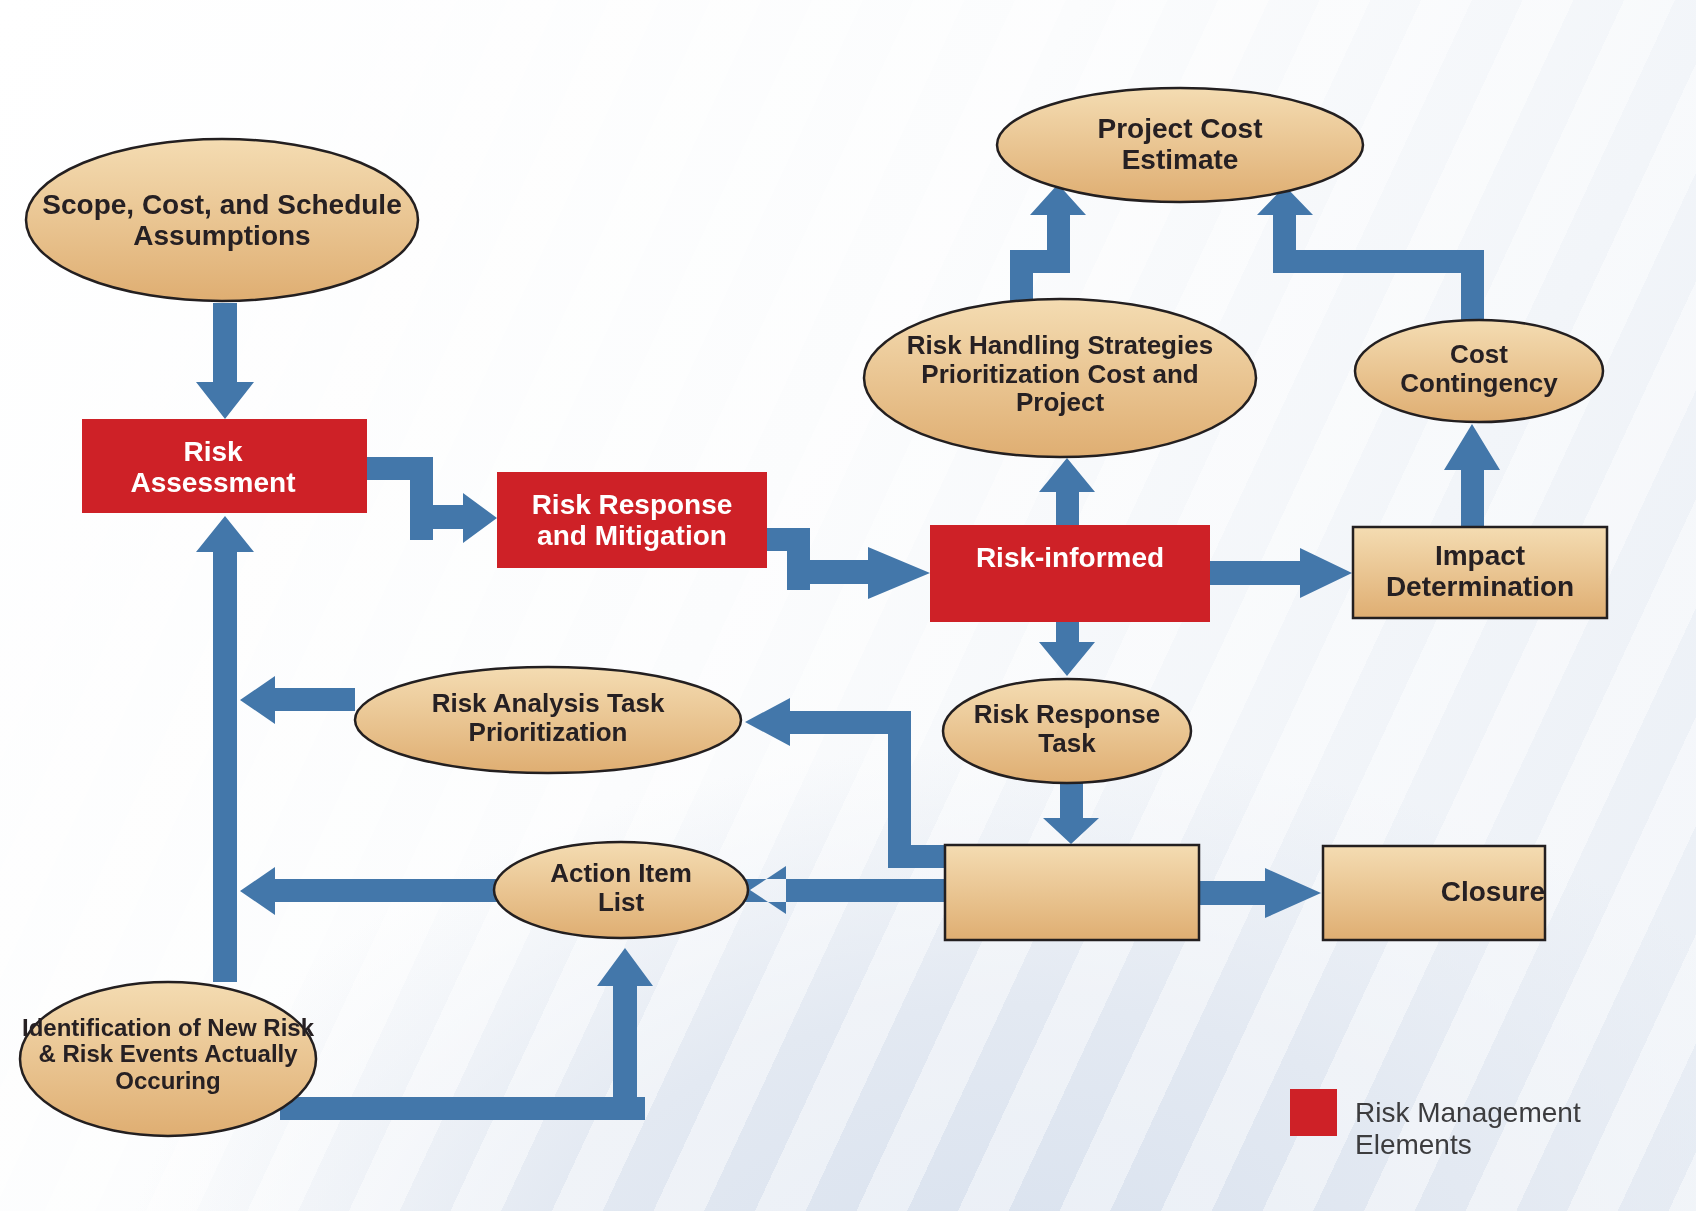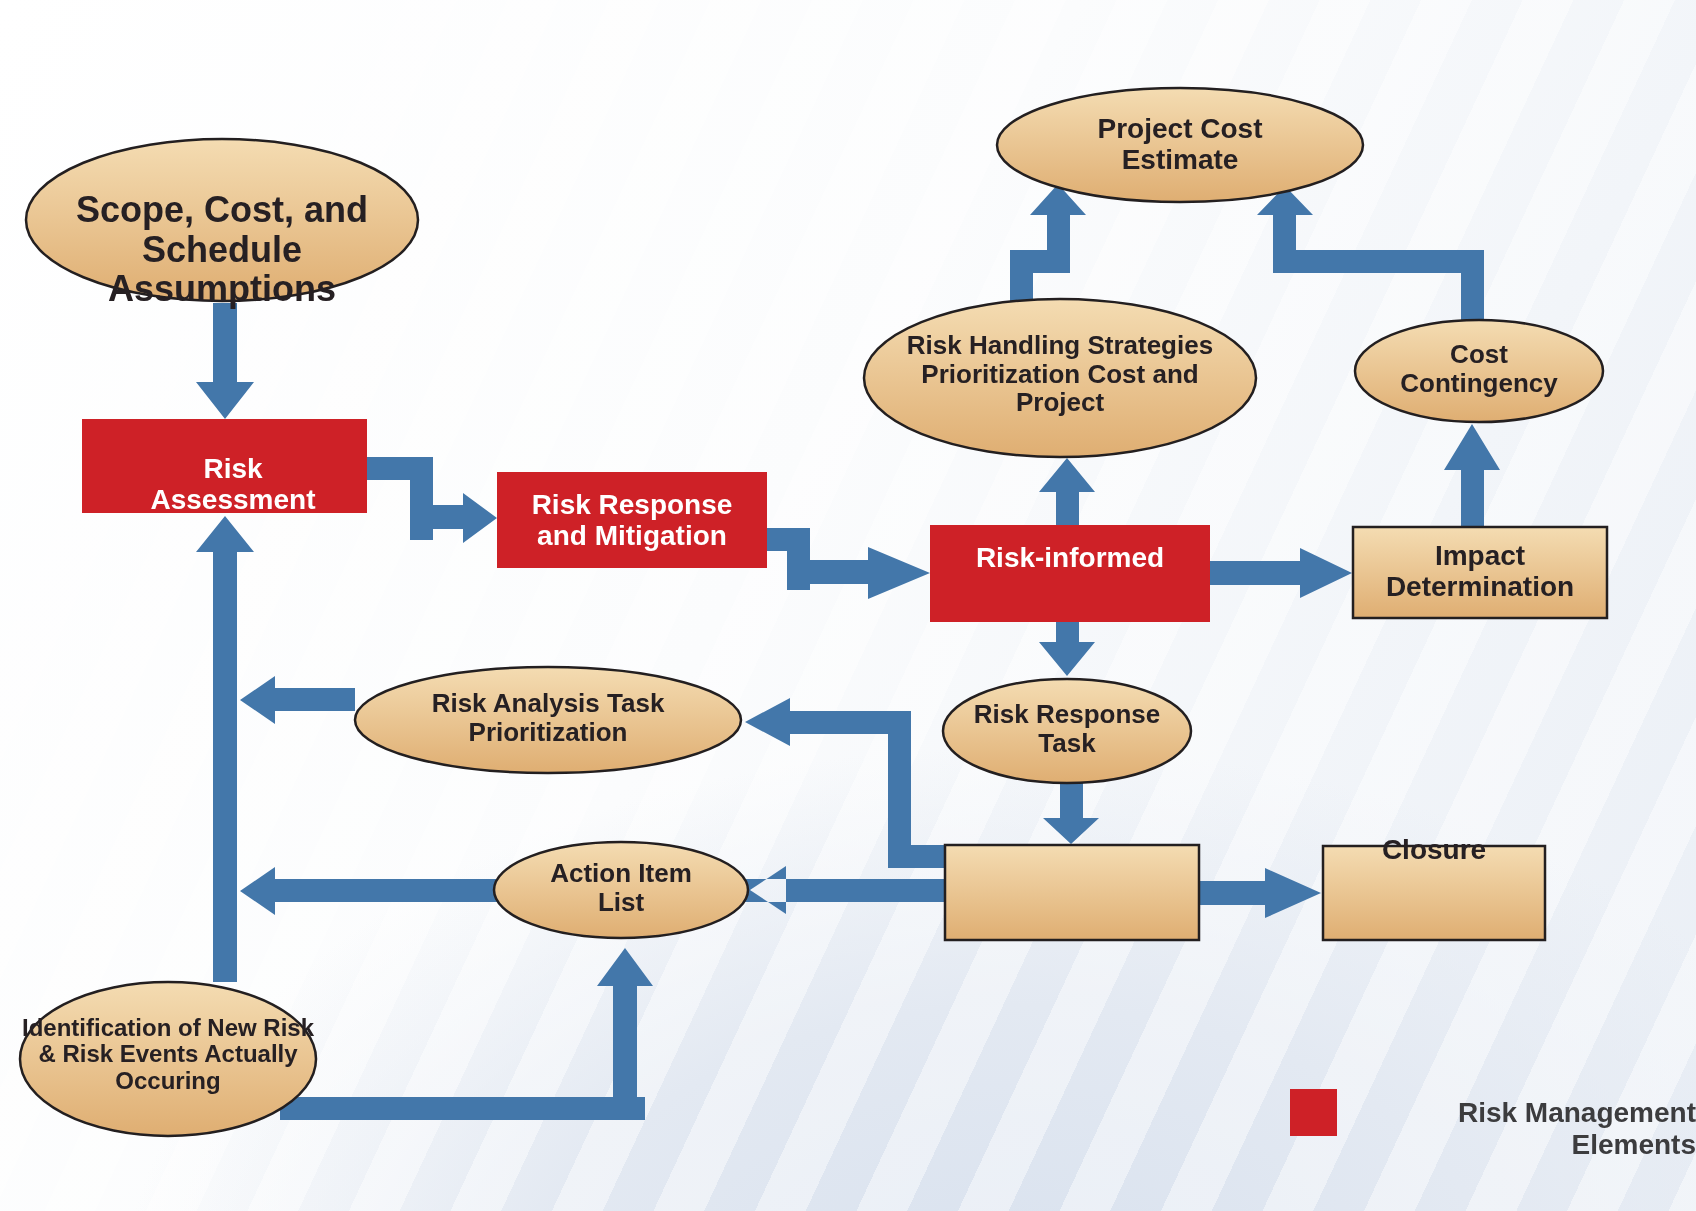--- a/index.html
+++ b/index.html
@@ -11,21 +11,21 @@
       radial-gradient(1150px 720px at 60% 108%, #d8e1ee 0%, #e3e9f2 42%, rgba(255,255,255,0) 78%),
       linear-gradient(120deg,#ffffff 0%,#fbfcfd 45%,#e9eef5 100%);
   }
   svg.layer{position:absolute;left:0;top:0;}
   .label{
     position:absolute;text-align:center;font-weight:bold;color:#262023;
     line-height:1.1;z-index:3;pointer-events:none;letter-spacing:0;
   }
   .label.white{color:#ffffff;}
   .legend-label{
-    position:absolute;font-weight:bold;color:#3c3c3e;z-index:3;text-align:right;
+    position:absolute;font-weight:normal;color:#3c3c3e;z-index:3;
   }
   .shape{stroke:#231f20;stroke-width:2.5;}
   .tanbox{stroke:#231f20;stroke-width:2.5;}
   .redbox{stroke:none;}
   .arrow{stroke:none;}
 </style>
 </head>
 <body>
 
 <div class="canvas">
@@ -68,26 +68,26 @@
     <rect class="redbox" x="497" y="472" width="270" height="96" fill="#ce2127"></rect>
     <rect class="redbox" x="930" y="525" width="280" height="97" fill="#ce2127"></rect>
 
     <rect class="tanbox" fill="url(#tanGrad)" x="1353" y="527" width="254" height="91"></rect>
     <rect class="tanbox" fill="url(#tanGrad)" x="945" y="845" width="254" height="95"></rect>
     <rect class="tanbox" fill="url(#tanGrad)" x="1323" y="846" width="222" height="94"></rect>
 
     <rect x="1290" y="1089" width="47" height="47" fill="#ce2127"></rect>
   </svg>
 
-  <div class="label" style="top:190px;left:32px;width:380px;font-size:36px;">
+  <div class="label" style="top:190px;left:32px;width:380px;font-size:28px;">
     <div>Scope, Cost, and Schedule</div>
     <div>Assumptions</div>
   </div>
 
-  <div class="label white" style="top:437px;left:93px;width:280px;font-size:28px;margin-top:17px;">
+  <div class="label white" style="top:437px;left:73px;width:280px;font-size:28px;">
     <div>Risk</div>
     <div>Assessment</div>
   </div>
 
   <div class="label white" style="top:490px;left:497px;width:270px;font-size:28px;">
     <div>Risk Response</div>
     <div>and Mitigation</div>
   </div>
 
   <div class="label white" style="top:543px;left:930px;width:280px;font-size:28px;">
@@ -114,21 +114,21 @@
     <div>Impact</div>
     <div>Determination</div>
   </div>
 
   <div class="label" style="top:700px;left:947px;width:240px;font-size:26px;">
     <div>Risk Response</div>
     <div>Task</div>
   </div>
 
 
-  <div class="label" style="top:835px;left:1323px;width:222px;font-size:28px;">
+  <div class="label" style="top:877px;left:1323px;width:222px;font-size:28px;text-align:right;">
     <div>Closure</div>
   </div>
 
   <div class="label" style="top:689px;left:398px;width:300px;font-size:26px;">
     <div>Risk Analysis Task</div>
     <div>Prioritization</div>
   </div>
 
   <div class="label" style="top:859px;left:511px;width:220px;font-size:26px;">
     <div>Action Item</div>

